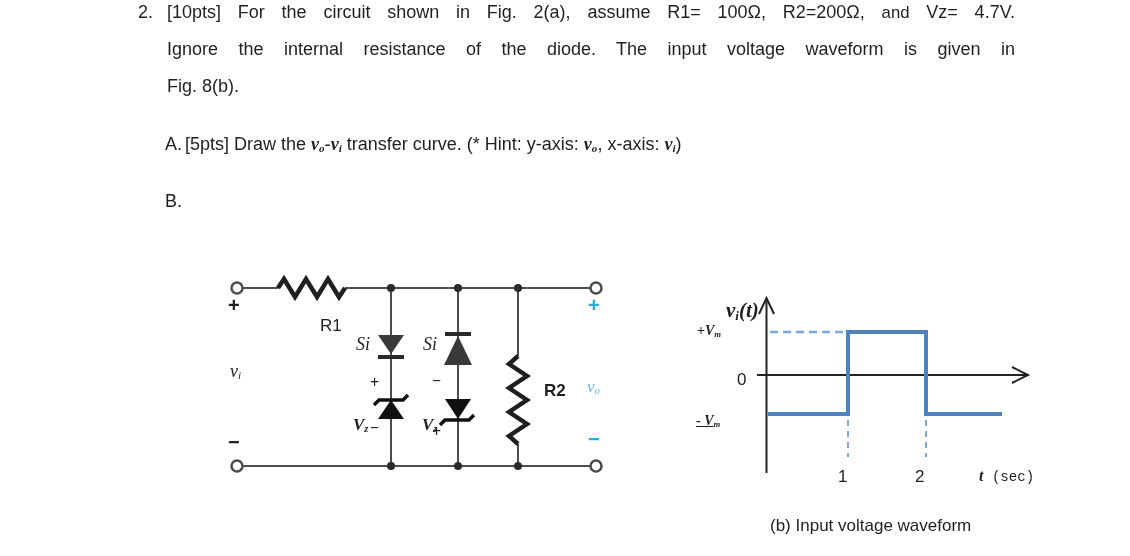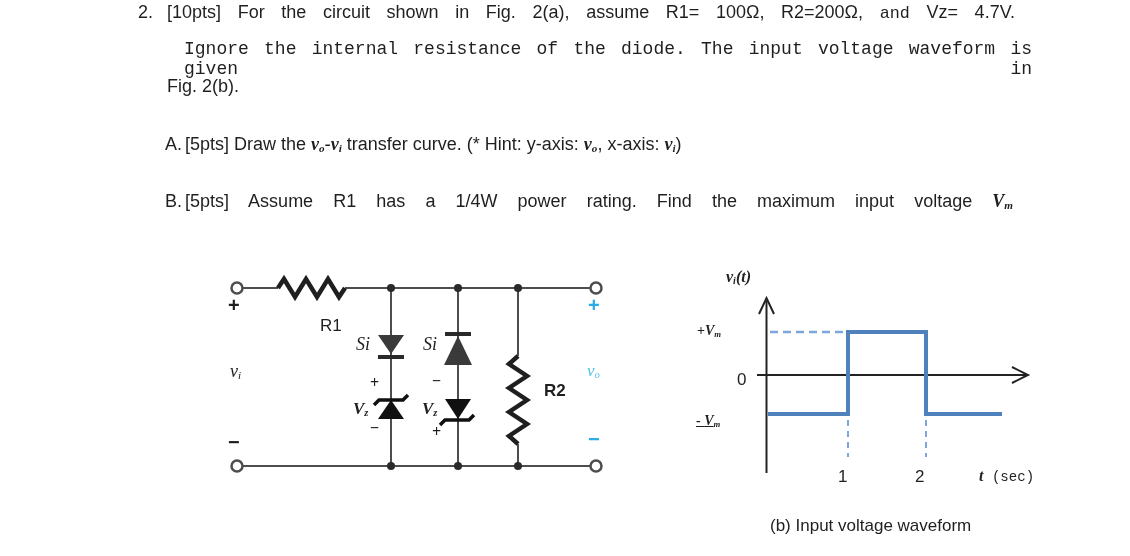--- a/index.html
+++ b/index.html
@@ -4,57 +4,56 @@
 <style>
   html,body{margin:0;padding:0;background:#fff;}
   .page{position:relative;width:1130px;height:556px;background:#ffffff;
         font-family:"Liberation Sans",sans-serif;color:#1f1f1f;overflow:hidden;}
   .abs{position:absolute;}
   .tline{font-size:18px;line-height:20px;white-space:nowrap;}
   .just{white-space:normal;text-align:justify;text-align-last:justify;}
   .marker{font-size:18px;line-height:20px;}
   
   .sg-n{}
-  .sg-serif{font-family:Liberation Mono, monospace;font-size:0.93em;}
+  .sg-serif{font-family:Liberation Sans, sans-serif;font-size:0.93em;}
   .sg-b{font-weight:bold;font-family:"Liberation Serif",serif;}
   .sg-bi{font-family:"Liberation Serif",serif;font-style:italic;font-weight:bold;}
   .sg-bisub{font-family:"Liberation Serif",serif;font-style:italic;font-weight:bold;
             font-size:0.62em;vertical-align:-0.22em;}
   .sg-i{font-family:"Liberation Serif",serif;font-style:italic;}
   .sg-isub{font-family:"Liberation Serif",serif;font-style:italic;font-size:0.62em;vertical-align:-0.22em;}
   .sg-small{font-size:0.88em;font-family:Liberation Mono, monospace;font-style:normal;font-weight:normal;}
   
   .lbl{position:absolute;white-space:nowrap;}
   .sign{font-weight:bold;font-size:20px;line-height:18px;}
   .sign-sm{font-weight:bold;font-size:16px;line-height:15px;font-family:"Liberation Serif",serif;}
   .cyan{color:#29abe3;}
   .vo-cyan{color:#4fc0e8;}
   .comp{font-size:17px;}
   .ital18{font-family:"Liberation Serif",serif;font-style:italic;font-size:18px;}
-  .ital17{font-family:"Liberation Serif",serif;font-style:italic;font-size:17px;}
+  .ital17{font-family:"Liberation Serif",serif;font-style:italic;font-size:17px;margin-top:16px;}
   .wlbl{font-size:14px;}
   .axnum{font-size:17px;}
   .caption{font-size:17px;}
   svg{position:absolute;overflow:visible;}
 </style>
 </head>
 <body>
 
 <div class="page">
 
   <div class="abs marker" style="left:138px;top:2px;">2.</div>
   <div class="abs tline just" style="left:167px;top:2px;width:848px;"><span class="sg-n">[10pts] For the circuit shown in Fig. 2(a), assume R1= 100Ω, R2=200Ω, </span><span class="sg-serif">and</span><span class="sg-n"> Vz= 4.7V.</span></div>
-  <div class="abs tline just" style="left:184px;top:39px;width:848px;font-family:Liberation Mono, monospace;">Ignore the internal resistance of the diode. The input voltage waveform is given in</div>
-  <div class="abs tline" style="left:167px;top:76px;">Fig. 2(b).</div>
+  <div class="abs tline just" style="left:167px;top:39px;width:848px;">Ignore the internal resistance of the diode. The input voltage waveform is given in</div>
+  <div class="abs tline" style="left:167px;top:76px;">Fig. 8(b).</div>
 
   <div class="abs marker" style="left:165px;top:134px;">A.</div>
   <div class="abs tline" style="left:185px;top:134px;"><span class="sg-n">[5pts] Draw the </span><span class="sg-bi">v</span><span class="sg-bisub">o</span><span class="sg-bi">-</span><span class="sg-bi">v</span><span class="sg-bisub">i</span><span class="sg-n"> transfer curve. (* Hint: y-axis: </span><span class="sg-bi">v</span><span class="sg-bisub">o</span><span class="sg-n">,</span><span class="sg-n"> x-axis: </span><span class="sg-bi">v</span><span class="sg-bisub">i</span><span class="sg-n">)</span></div>
 
   <div class="abs marker" style="left:165px;top:191px;">B.</div>
-  <div class="abs tline just" style="left:185px;top:191px;width:828px;"><span class="sg-n">[5pts] Assume R1 has a 1/4W power rating. Find the maximum input voltage </span><span class="sg-bi">V</span><span class="sg-bisub">m</span></div>
 
   <svg style="left:195px;top:270px;" width="445" height="230" viewBox="195 270 445 230">
 
     <g stroke="#4d4d4d" stroke-width="2" fill="none">
       <path d="M242.5,288 H278"></path>
       <path d="M345,288 H590.5"></path>
       <path d="M242.5,466 H590.5"></path>
       <path d="M391,288 V466"></path>
       <path d="M458,288 V466"></path>
       <path d="M518,288 V356 M518,444 V466"></path>
@@ -121,21 +120,21 @@
     <path d="M1012,367 L1028,375 L1012,383" stroke="#222" stroke-width="2" fill="none"></path>
 
     <line x1="770" y1="332" x2="846" y2="332" stroke="#7da7dc" stroke-width="2.5" stroke-dasharray="8,5"></line>
 
     <polyline fill="none" stroke="#4f81bd" stroke-width="4" stroke-linejoin="miter" points="768,414 848,414 848,332 926,332 926,414 1002,414"></polyline>
 
     <line x1="848" y1="420" x2="848" y2="457" stroke="#7da7dc" stroke-width="2" stroke-dasharray="6,5"></line>
     <line x1="926" y1="420" x2="926" y2="457" stroke="#7da7dc" stroke-width="2" stroke-dasharray="6,5"></line>
   </svg>
 
-  <div class="lbl" style="left:726px;top:268px;font-size:16px;"><span class="sg-bi">v</span><span class="sg-bisub">i</span><span class="sg-bi">(t)</span></div>
+  <div class="lbl" style="left:726px;top:298px;font-size:21px;"><span class="sg-bi">v</span><span class="sg-bisub">i</span><span class="sg-bi">(t)</span></div>
   <div class="lbl wlbl" style="left:697px;top:322px;"><span class="sg-b">+</span><span class="sg-bi">V</span><span class="sg-bisub">m</span></div>
   <div class="lbl axnum" style="left:737px;top:370px;">0</div>
   <div class="lbl wlbl" style="left:696px;top:412px;text-decoration:underline;"><span class="sg-b">- </span><span class="sg-bi">V</span><span class="sg-bisub">m</span></div>
   <div class="lbl axnum" style="left:838px;top:467px;">1</div>
   <div class="lbl axnum" style="left:915px;top:467px;">2</div>
   <div class="lbl" style="left:979px;top:467px;font-size:16px;"><span class="sg-bi">t</span><span class="sg-small"> (sec)</span></div>
 
   <div class="lbl caption" style="left:770px;top:516px;text-align:right;">(b) Input voltage waveform</div>
 
 </div>

